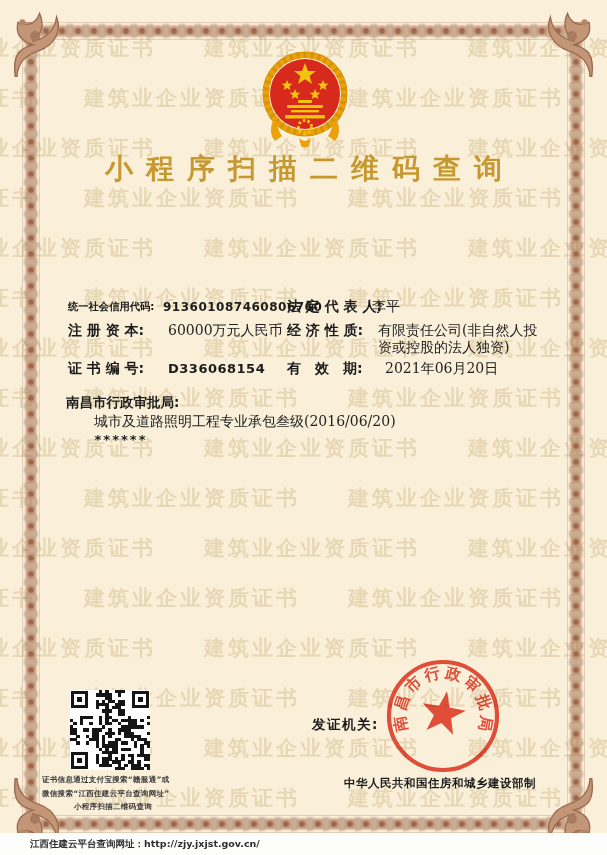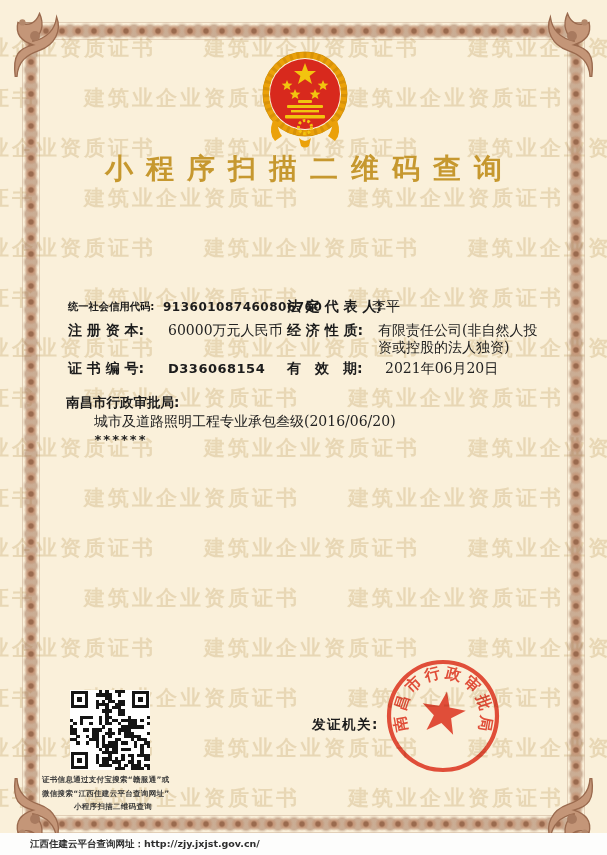--- a/index.html
+++ b/index.html
@@ -377,20 +377,21 @@
       <i style="left:70.4px;top:76.8px;width:3.4px;height:3.4px"></i>
       <i style="left:76.8px;top:76.8px;width:3.4px;height:3.4px"></i>
     </div>
   <div class="qr-lines">
     <div>证书信息通过支付宝搜索“赣服通”或</div>
     <div>微信搜索“江西住建云平台查询网址”</div>
     <div class="c">小程序扫描二维码查询</div>
   </div>
 
   <div class="issuer-lbl">发证机关:</div>
+  <div class="made-by">中华人民共和国住房和城乡建设部制</div>
 
   <svg class="seal" viewBox="0 0 140 140">
     <defs>
         <path id="sealArc" d="M 35.6 86.1 A 38 38 0 1 1 104.4 86.1" fill="none"></path>
       </defs>
     <circle cx="70" cy="70" r="54" fill="none" stroke="#e23b28" stroke-width="4.2"></circle>
     <polygon points="74.0,45.4 66.0,59.7 49.7,57.2 60.9,69.3 53.5,84.0 68.4,77.1 80.1,88.7 78.1,72.3 92.8,64.8 76.6,61.6" fill="#e23b28"></polygon>
     <text font-size="15.5" font-weight="bold" fill="#e23b28" font-family="DejaVu Sans, sans-serif">
       <textPath href="#sealArc" startOffset="2" textLength="148">南昌市行政审批局</textPath>
     </text>

